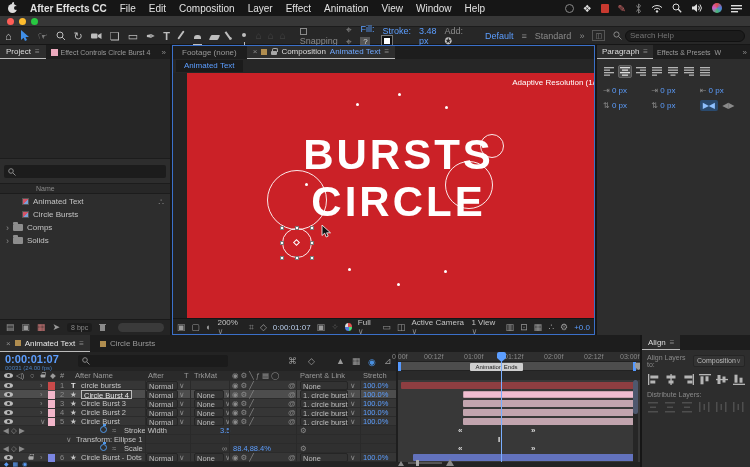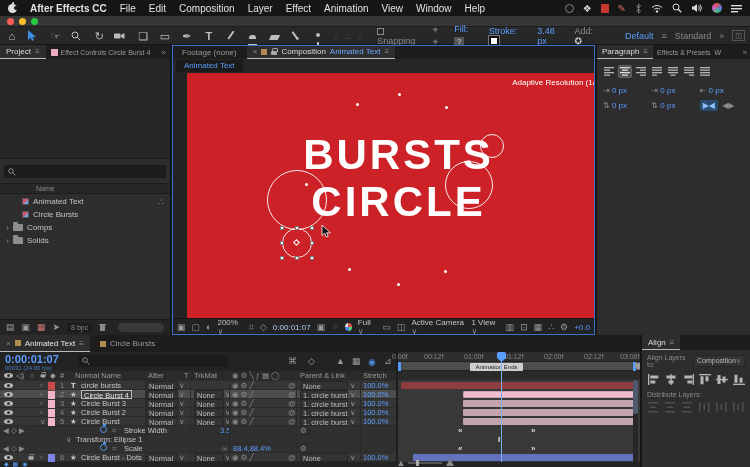--- a/index.html
+++ b/index.html
@@ -159,20 +159,27 @@
     <span class="dim" style="font-size:10px">⌖ ⌖</span>
     <span><span class="blu">Fill:</span> <span class="swatch" style="background:#555;color:#ddd;text-align:center;font-size:8px;line-height:10px">?</span></span>
     <span><span class="blu">Stroke:</span> <span class="swatch" style="background:#fff;border:2px solid #111;outline:1px solid #777"></span></span>
     <span class="blu">3.48 px</span>
     <span><span class="dim">Add:</span> <span class="txt">✪</span></span>
     <span style="margin-left:14px" class="blu">Default</span>
     <span class="dim">≡</span>
     <span class="dim">Standard</span>
     <span class="dim">»</span>
     <span class="dim" style="border:1px solid #555;padding:0 2px;font-size:7px;line-height:9px">◫</span>
+    <span class="row" style="gap:3px;flex:1">
+      <svg width="9" height="9">
+          <circle cx="3.5" cy="3.5" r="2.6" stroke="#8a8a8a" fill="none"></circle>
+          <line x1="5.5" y1="5.5" x2="8.5" y2="8.5" stroke="#8a8a8a"></line>
+        </svg>
+      <input class="srch" style="flex: 1 1 0%;" placeholder="Search Help">
+    </span>
   </div>
 
   <div class="a" style="left:0;top:45px;width:172px;height:290px;background:#2d2d2d;border-right:2px solid #161616">
     <div class="tabbar">
       <span class="tab-active">
           <span>Project</span>
           <span class="dim">≡</span>
         </span>
       <span style="display:flex;align-items:center;gap:3px;padding:0 5px">
           <span class="sq" style="background:#eba9bd"></span>
@@ -439,21 +446,21 @@
       <span class="a" style="right:-2px;top:1px;width:7px;height:7px;background:#9a9a9a;clip-path:polygon(0 0,100% 0,100% 60%,50% 100%,0 60%)"></span>
     </div>
 
     <div class="trow" style="top:36px;background:#2a2a2a;color:#9a9a9a">
       <span class="c" style="left:4px"><span class="eye"></span></span>
       <span class="c" style="left:16px">◁)</span>
       <span class="c" style="left:30px">○</span>
       <span class="c" style="left:40px"><span class="lock" style="transform:scale(.8)"></span></span>
       <span class="c" style="left:50px">◆</span>
       <span class="c" style="left:60px">#</span>
-      <span class="c" style="left:75px">Normal Name</span>
+      <span class="c" style="left:75px">After Name</span>
       <span class="c" style="left:148px">After</span>
       <span class="c" style="left:184px">T</span>
       <span class="c" style="left:194px">TrkMat</span>
       <span class="c dim" style="left:232px;letter-spacing:2px">◉⚙╲ƒ▦◯</span>
       <span class="c" style="left:300px">Parent &amp; Link</span>
       <span class="c" style="left:363px">Stretch</span>
     </div>
 
     <div class="a" style="left:398px;top:45px;width:242px;height:82px;background:#383838"></div>
 

